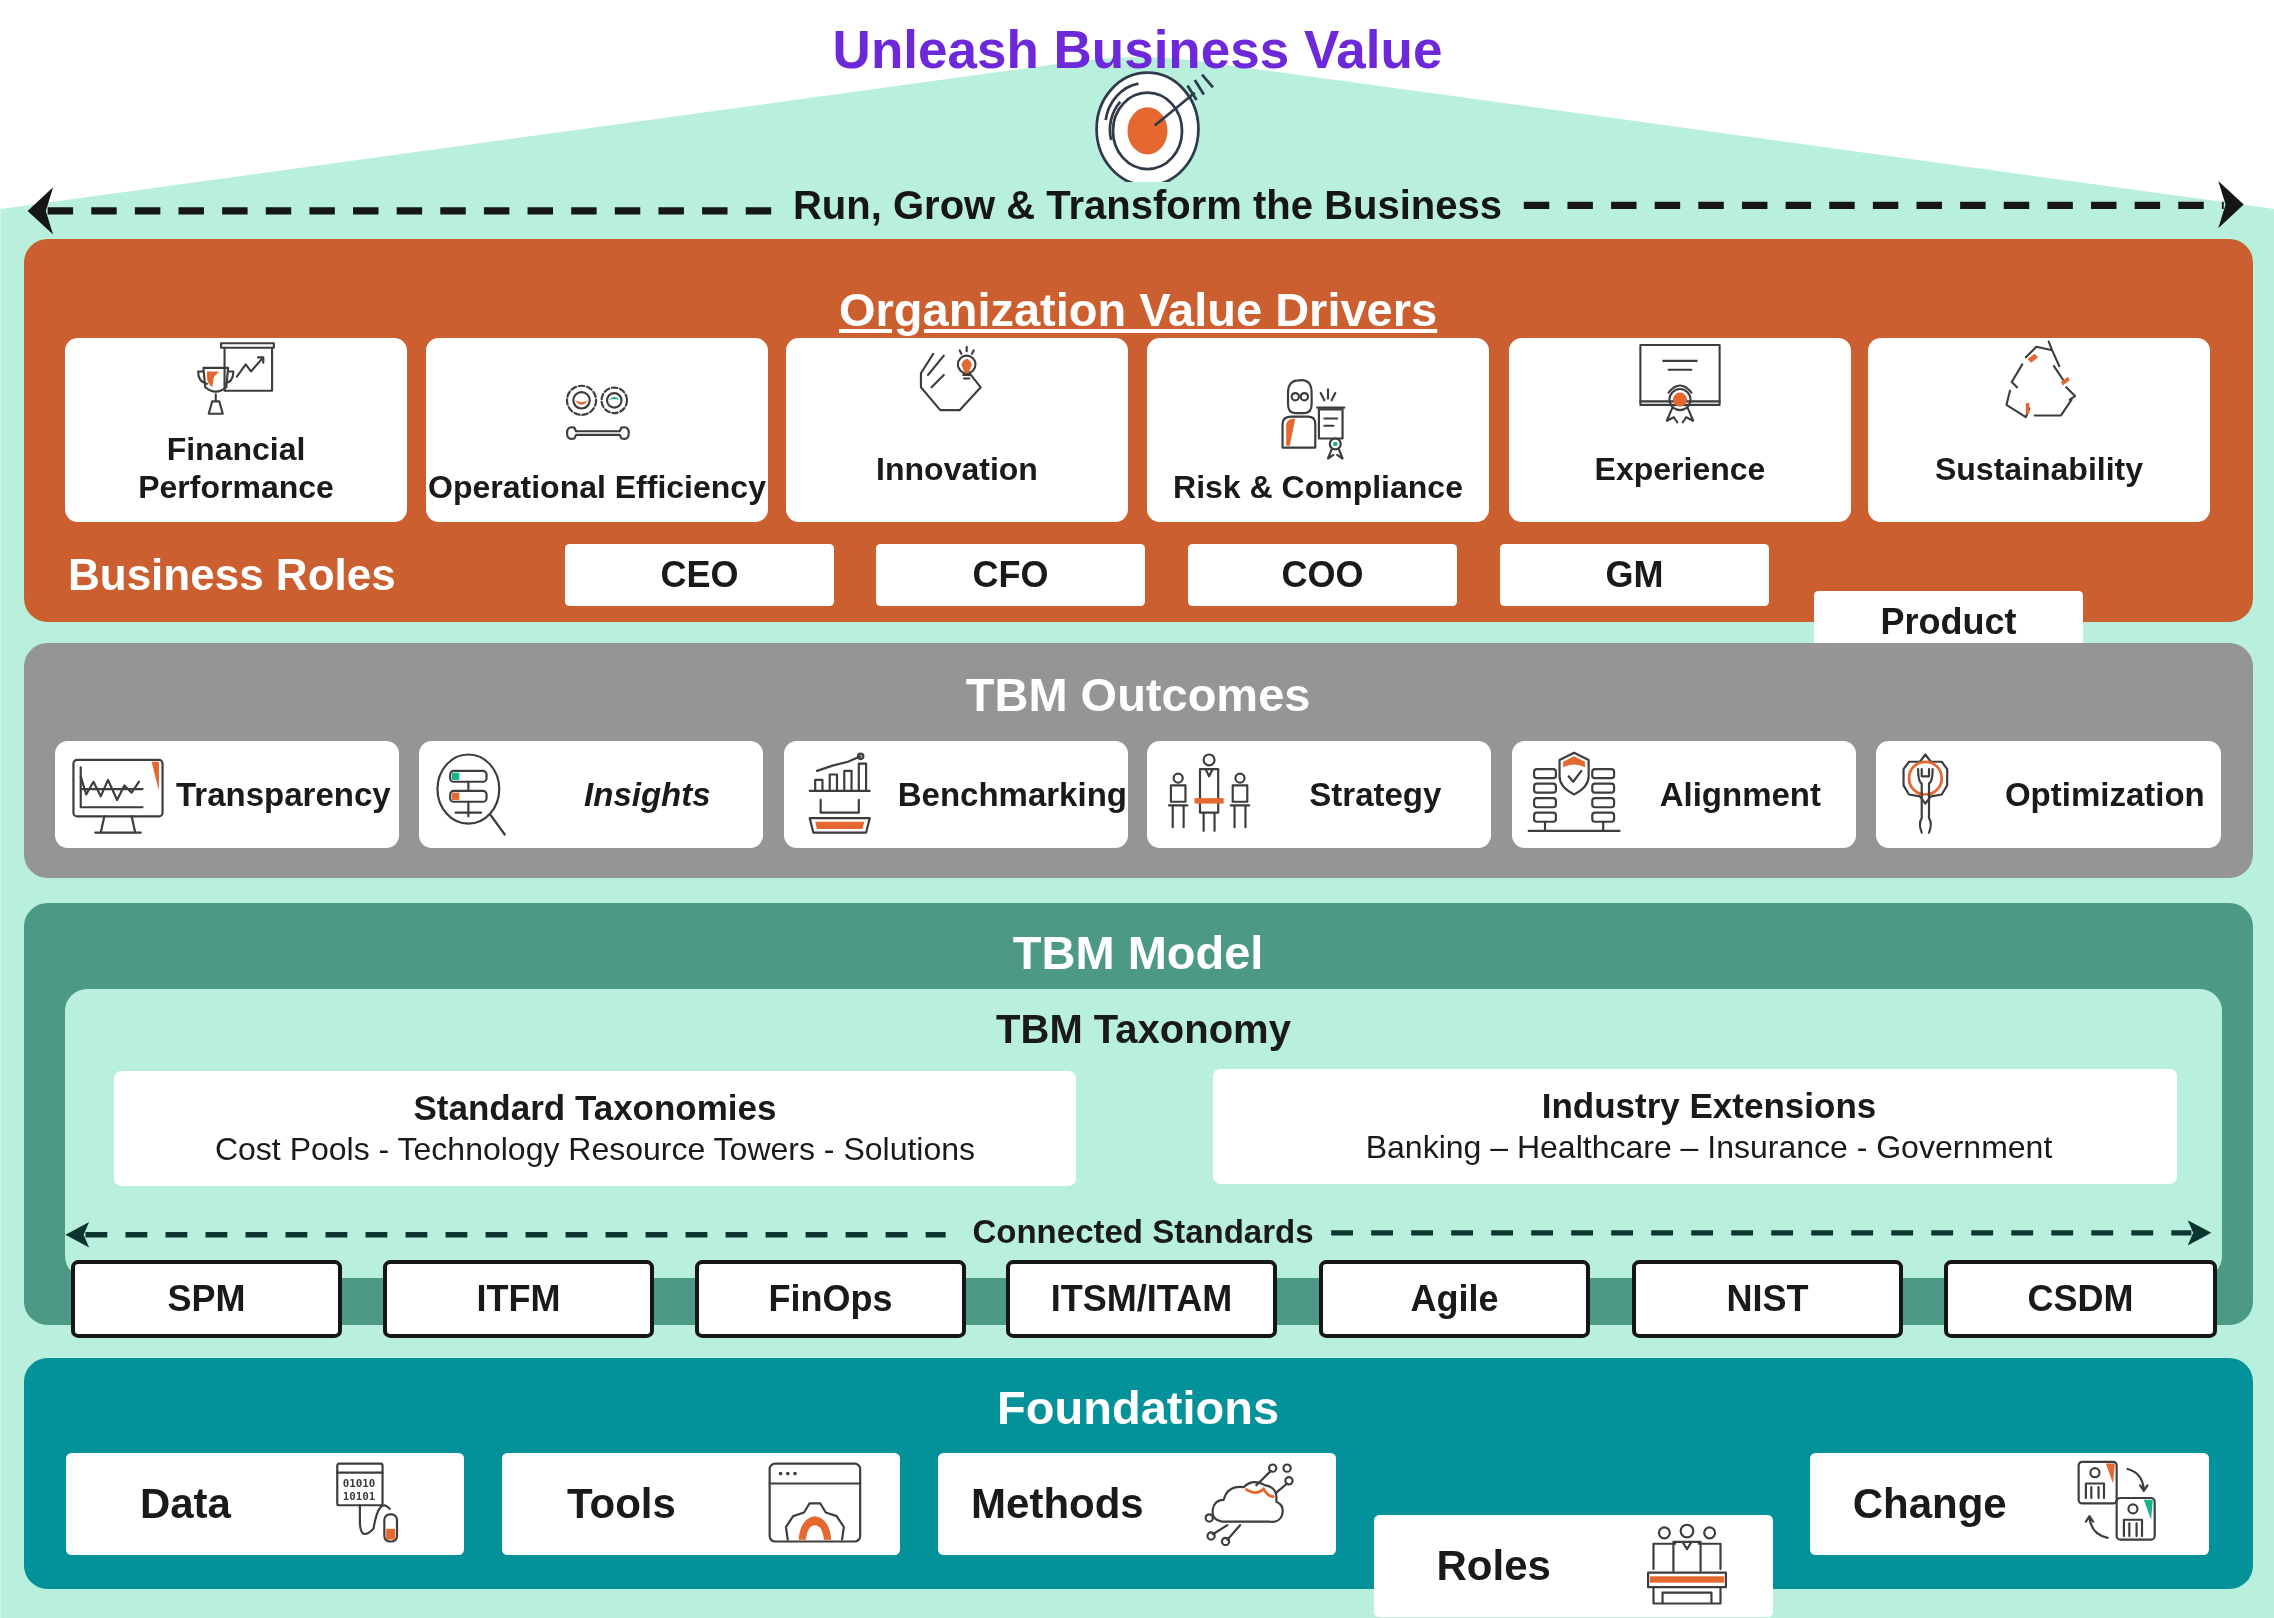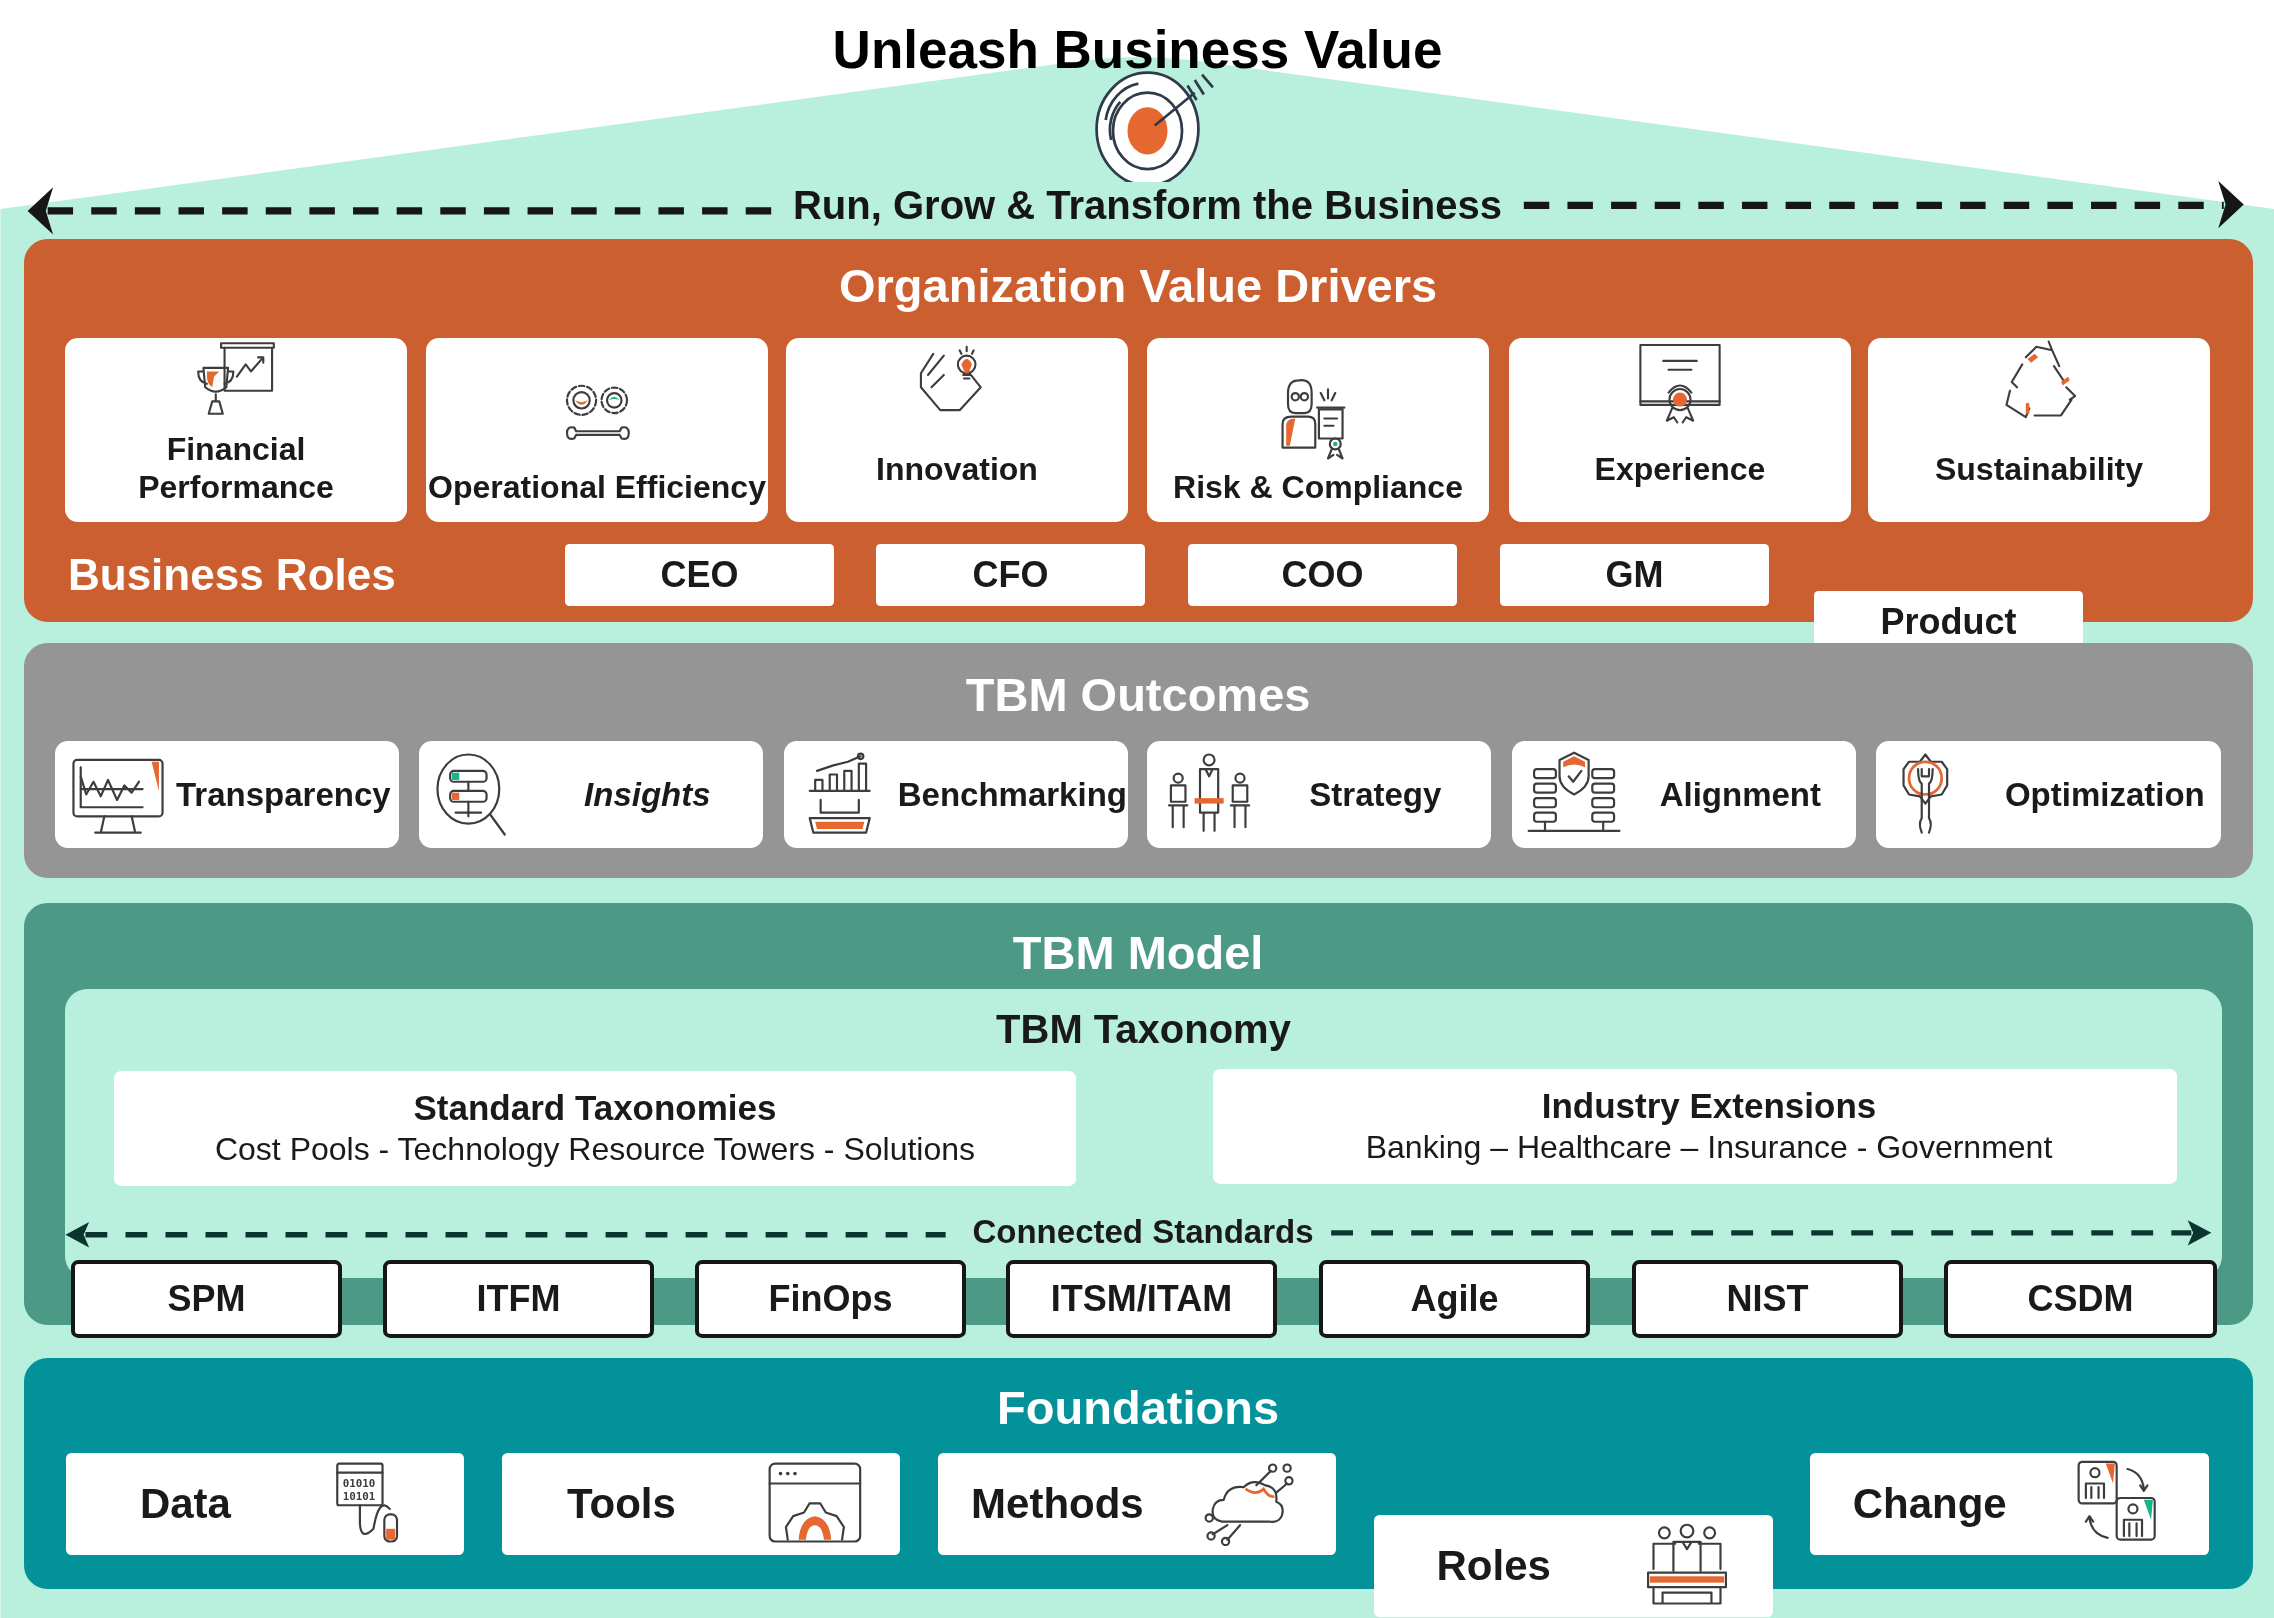--- a/index.html
+++ b/index.html
@@ -1,20 +1,20 @@
 <!DOCTYPE html>
 <html style="font-size:14.5px"><head>
 <meta charset="utf-8">
 <style>
   * { box-sizing: border-box; margin: 0; padding: 0; }
   html, body { width: 2275px; height: 1618px; background: #ffffff; overflow: hidden; }
   body { font-family: "Liberation Sans", "DejaVu Sans", sans-serif; color: #1a1a1a; position: relative; }
   .abs { position: absolute; }
   #roof { position: absolute; left: 0; top: 0; width: 2275px; height: 1618px; }
-  .title { position: absolute; left: 0; width: 2275px; text-align: center; font-weight: bold; color: #000000; }
+  .title { position: absolute; left: 0; width: 2275px; text-align: center; font-weight: bold; color: #6d28d9; }
   .section { position: absolute; border-radius: 23.6px; }
   .sec-title { position: absolute; left: 0; right: 0; text-align: center; color: #ffffff; font-weight: bold; font-size: 47px; line-height: 55px; }
   .card { position: absolute; background: #ffffff; border-radius: 12.7px; }
   .driver-card { display: flex; flex-direction: column; align-items: center; justify-content: flex-end; padding-bottom: 16.4px; }
   .driver-card .label { font-size: 32px; font-weight: bold; text-align: center; line-height: 38px; color: #1a1a1a; }
   .driver-card svg { width: 100px; height: 91px; margin-bottom: 3.6px; }
   .role { position: absolute; background: #ffffff; border-radius: 4.5px; display: flex; align-items: center; justify-content: center; font-size: 36px; font-weight: bold; color: #1a1a1a; }
   .outcome-card { display: flex; align-items: center; padding-left: 12.7px; }
   .outcome-card svg { width: 100px; height: 91px; flex: 0 0 100px; }
   .outcome-card .label { flex: 1; text-align: center; font-size: 33px; font-weight: bold; color: #1a1a1a; white-space: nowrap; }
@@ -54,21 +54,21 @@
     <path d="M44 -48 L54 -32 M52 -54 L62 -38 M60 -60 L72 -46" stroke="#2f3a4a" stroke-width="3" fill="none"></path>
     <line x1="-24" y1="58" x2="-34" y2="82" stroke="#2f3a4a" stroke-width="3"></line>
     <line x1="24" y1="58" x2="34" y2="82" stroke="#2f3a4a" stroke-width="3"></line>
   </g>
 </svg>
 
 <div class="title" style="top:20px; font-size:53px; line-height:60px;">Unleash Business Value</div>
 <div class="abs" style="left:791px; width:713px; top:182px; font-size:40px; line-height:47px; text-align:center; font-weight:bold; color:#161616; background:#B8F0DD;">Run, Grow &amp; Transform the Business</div>
 
 <div class="section" style="left:23.6px; top:239px; width:2229px; height:383px; background:#CC5F2F;">
-  <div class="sec-title" style="top:19px;">Organization Value Drivers</div>
+  <div class="sec-title" style="top:43px;text-decoration:underline;">Organization Value Drivers</div>
 </div>
 
 <div class="card driver-card" style="left:65px; top:338px; width:342px; height:184px;">
   <svg viewBox="0 0 110 100">
     <rect x="38" y="6" width="60" height="5" class="ico"></rect>
       <path class="ico" d="M42 11 V60 H96 V11"></path>
     <path class="ico" d="M56 44 L66 30 L72 38 L86 22 M80 22 H86 V28"></path>
     <path class="ico" d="M18 34 H46 L44 56 Q32 66 20 56 Z M18 38 H12 Q12 50 22 52 M46 38 H52 Q52 50 42 52 M32 64 V72 M24 86 L28 72 H36 L40 86 Z"></path>
     <path class="acc" d="M22 38 H36 L30 44 L28 56 Q22 52 22 44 Z"></path>
   </svg>

